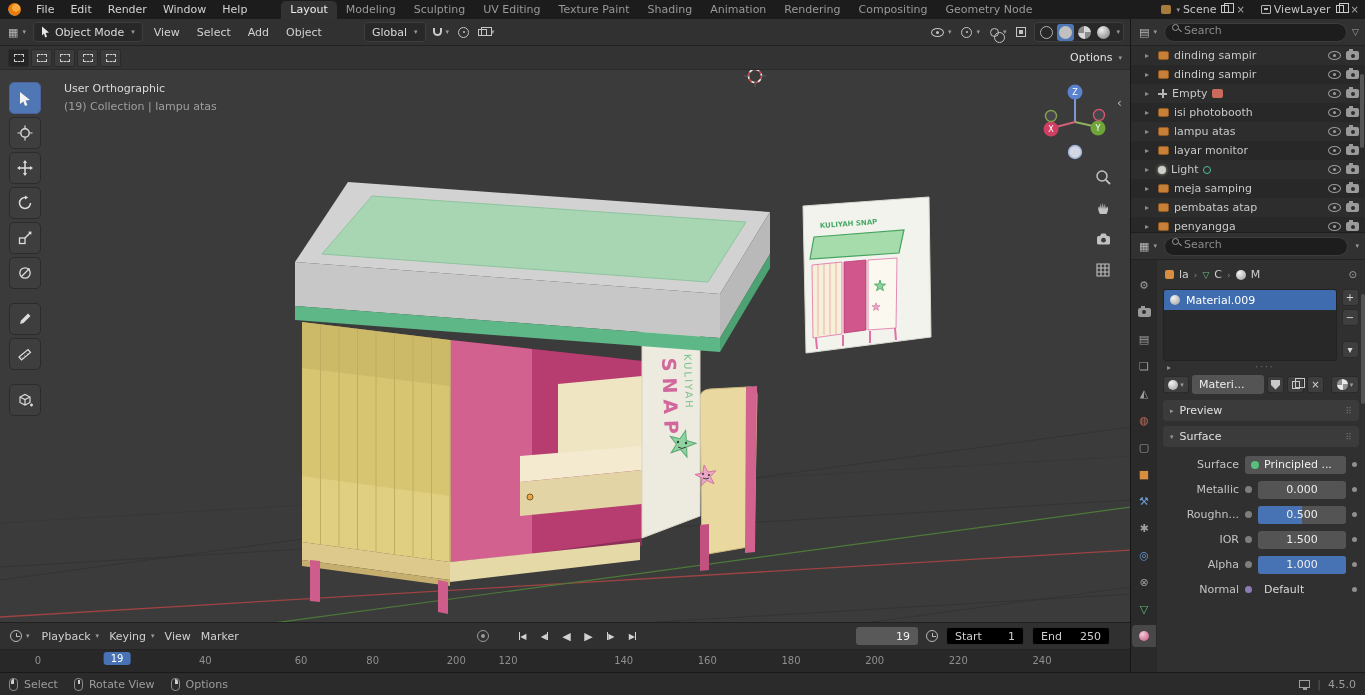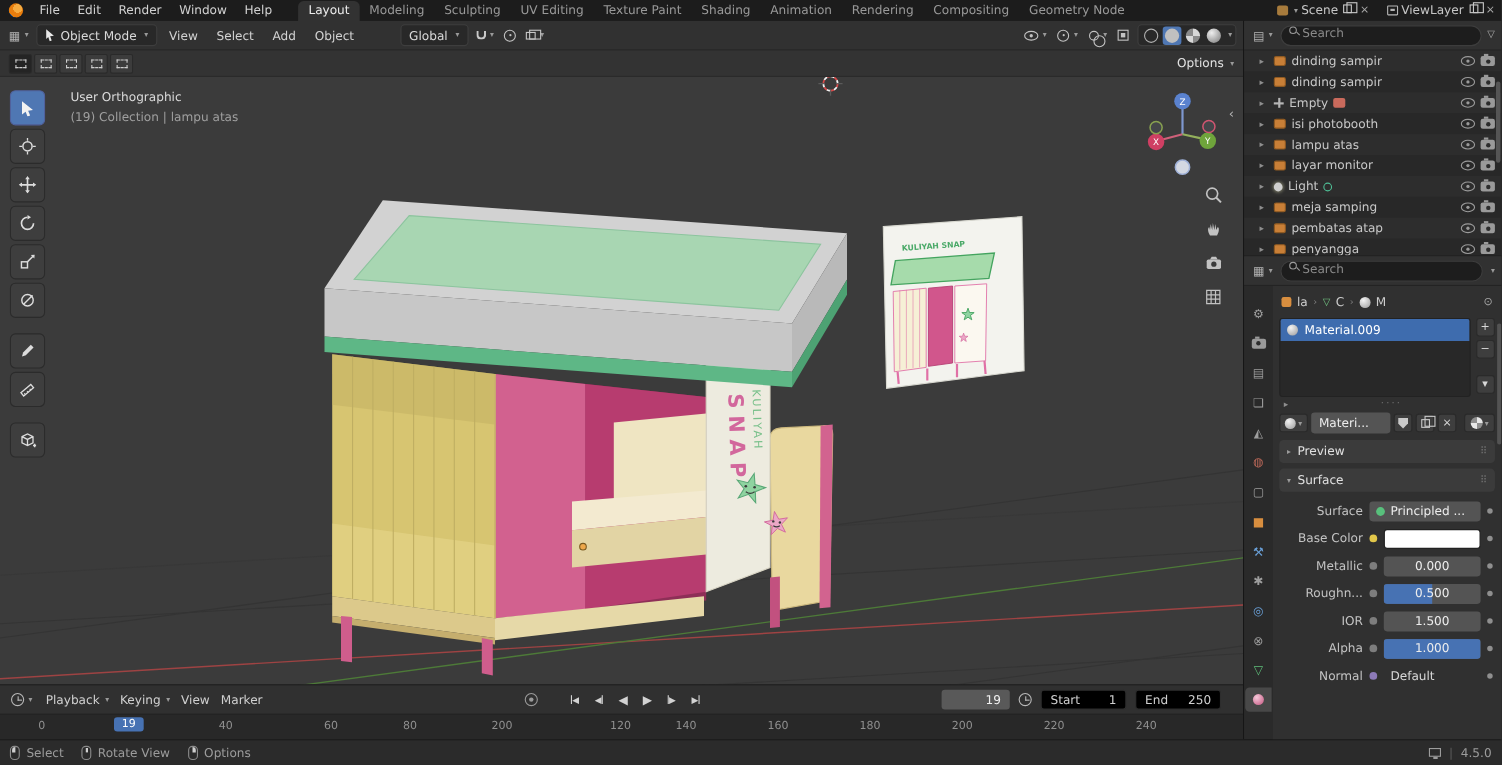--- a/index.html
+++ b/index.html
@@ -3,21 +3,21 @@
 <meta charset="utf-8">
 <style>
 *{margin:0;padding:0;box-sizing:border-box}
 body{width:1365px;height:695px;background:#1d1d1d;font-family:"DejaVu Sans","Liberation Sans",sans-serif;font-size:11px;color:#c6c6c6;overflow:hidden}
 .app{width:1365px;height:695px;display:flex;flex-direction:column;position:relative}
 .chev{font-size:7px;color:#9a9a9a;margin-left:2px}
 
 .topbar{height:19px;background:#1c1c1c;display:flex;align-items:center;padding:0 4px;flex:0 0 auto}
 .logo{width:13px;height:13px;border-radius:50%;background:radial-gradient(circle at 62% 36%,#f6ab40 0 34%,#e87d0d 35% 72%,#27568a 73%);margin:0 7px 0 4px;flex:0 0 auto}
 .menu{padding:0 8px;color:#d2d2d2}
-.ws-tabs{display:flex;margin-left:16px;height:19px;align-items:flex-end}
+.ws-tabs{display:flex;margin-left:26px;height:19px;align-items:flex-end}
 .ws-tab{padding:2px 9px 3px;color:#999;border-radius:5px 5px 0 0;white-space:nowrap}
 .ws-tab.active{background:#323232;color:#ececec}
 .tb-right{margin-left:auto;display:flex;align-items:center;gap:3px;white-space:nowrap}
 .mini-ic{color:#b5b5b5;font-size:10px}
 .tiny-btn{color:#a8a8a8;padding:0 2px;font-size:10px}
 .sq-ic{width:10px;height:9px;background:#a77b3c;border-radius:2px;display:inline-block}
 .layers-ic{width:10px;height:9px;border:1px solid #b5b5b5;border-radius:1px;display:inline-block;position:relative}
 .layers-ic::after{content:"";position:absolute;left:2px;top:2px;right:2px;height:2px;background:#b5b5b5}
 
 .main{flex:1;display:flex;min-height:0}
@@ -542,21 +542,21 @@
               </span>
           </div>
         </div>
         <div class="tl-ruler">
           <span class="tick" style="left:38px">0</span>
           <span class="tick" style="left:121.7px">20</span>
           <span class="tick" style="left:205.3px">40</span>
           <span class="tick" style="left:301px">60</span>
           <span class="tick" style="left:372.7px">80</span>
           <span class="tick" style="left:456.3px">200</span>
-          <span class="tick" style="left:564px">120</span>
+          <span class="tick" style="left:508px">120</span>
           <span class="tick" style="left:623.7px">140</span>
           <span class="tick" style="left:707.3px">160</span>
           <span class="tick" style="left:791px">180</span>
           <span class="tick" style="left:874.7px">200</span>
           <span class="tick" style="left:958.3px">220</span>
           <span class="tick" style="left:1042px">240</span>
           <span class="playhead">19</span>
         </div>
       </div>
     </div>
@@ -750,26 +750,20 @@
               <span class="chev">▾</span>
               <span>Surface</span>
               <span class="hdr-grip">⠿</span>
             </div>
             <div class="prop-row">
               <span class="prop-label">Surface</span>
               <span class="field left">
                   <span class="gdot"></span>
                   <span>Principled ...</span>
                 </span>
-              <span class="anim-dot"></span>
-            </div>
-            <div class="prop-row">
-              <span class="prop-label">Base Color</span>
-              <span class="socket yellow"></span>
-              <span class="swatch"></span>
               <span class="anim-dot"></span>
             </div>
             <div class="prop-row">
               <span class="prop-label">Metallic</span>
               <span class="socket"></span>
               <span class="field">
                   <span>0.000</span>
                 </span>
               <span class="anim-dot"></span>
             </div>

